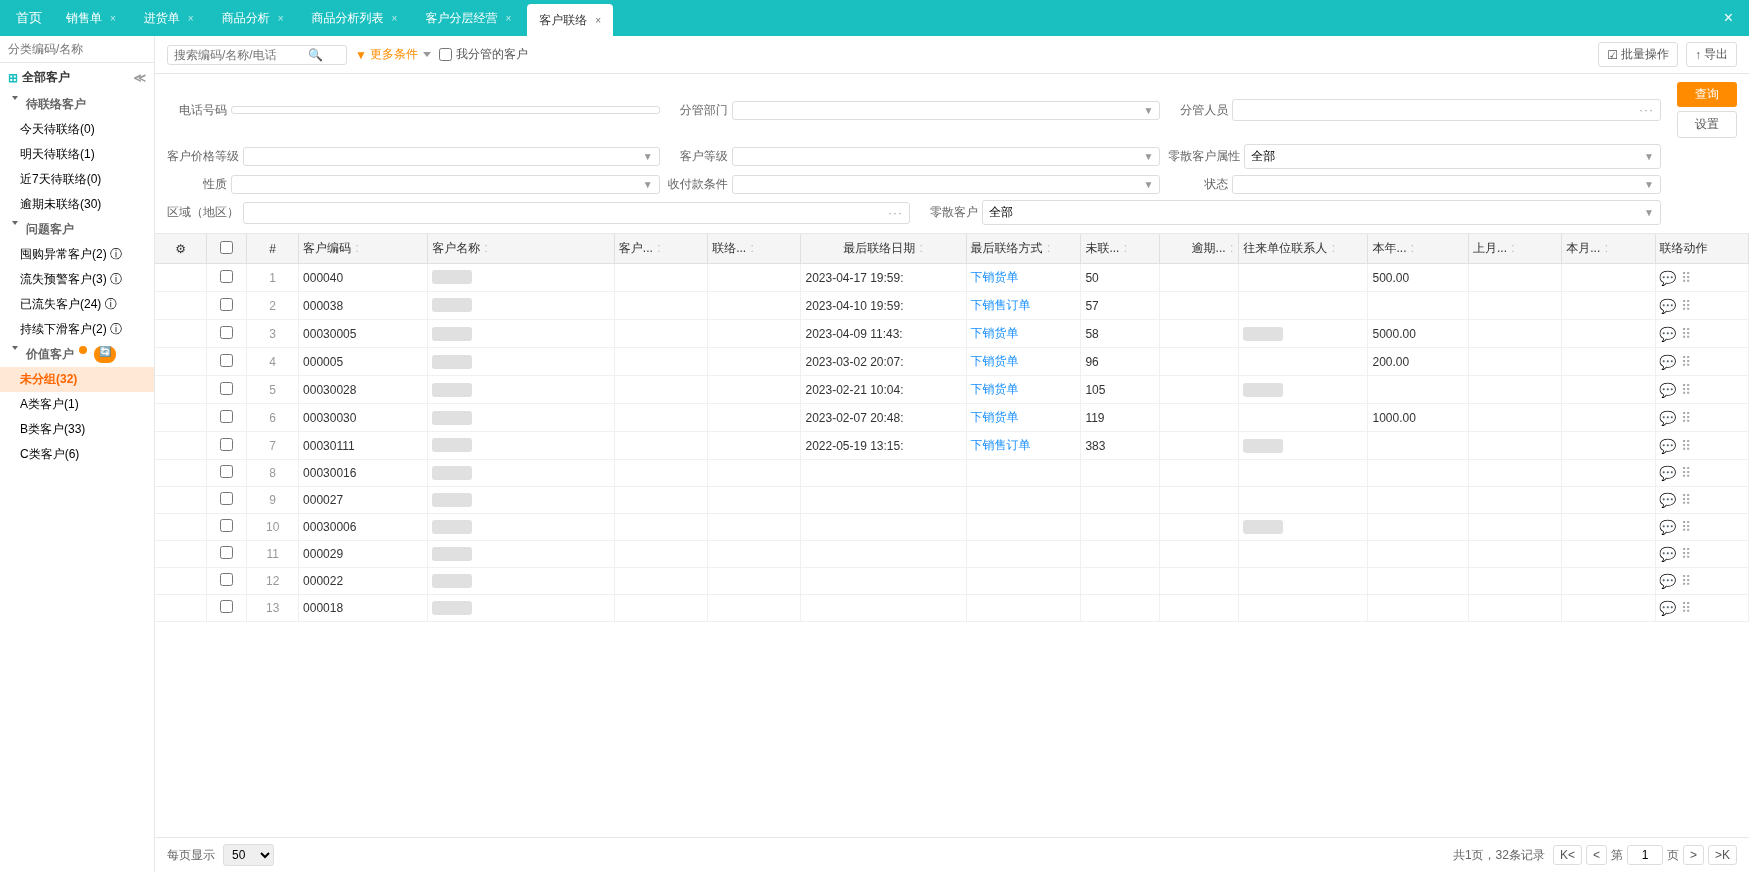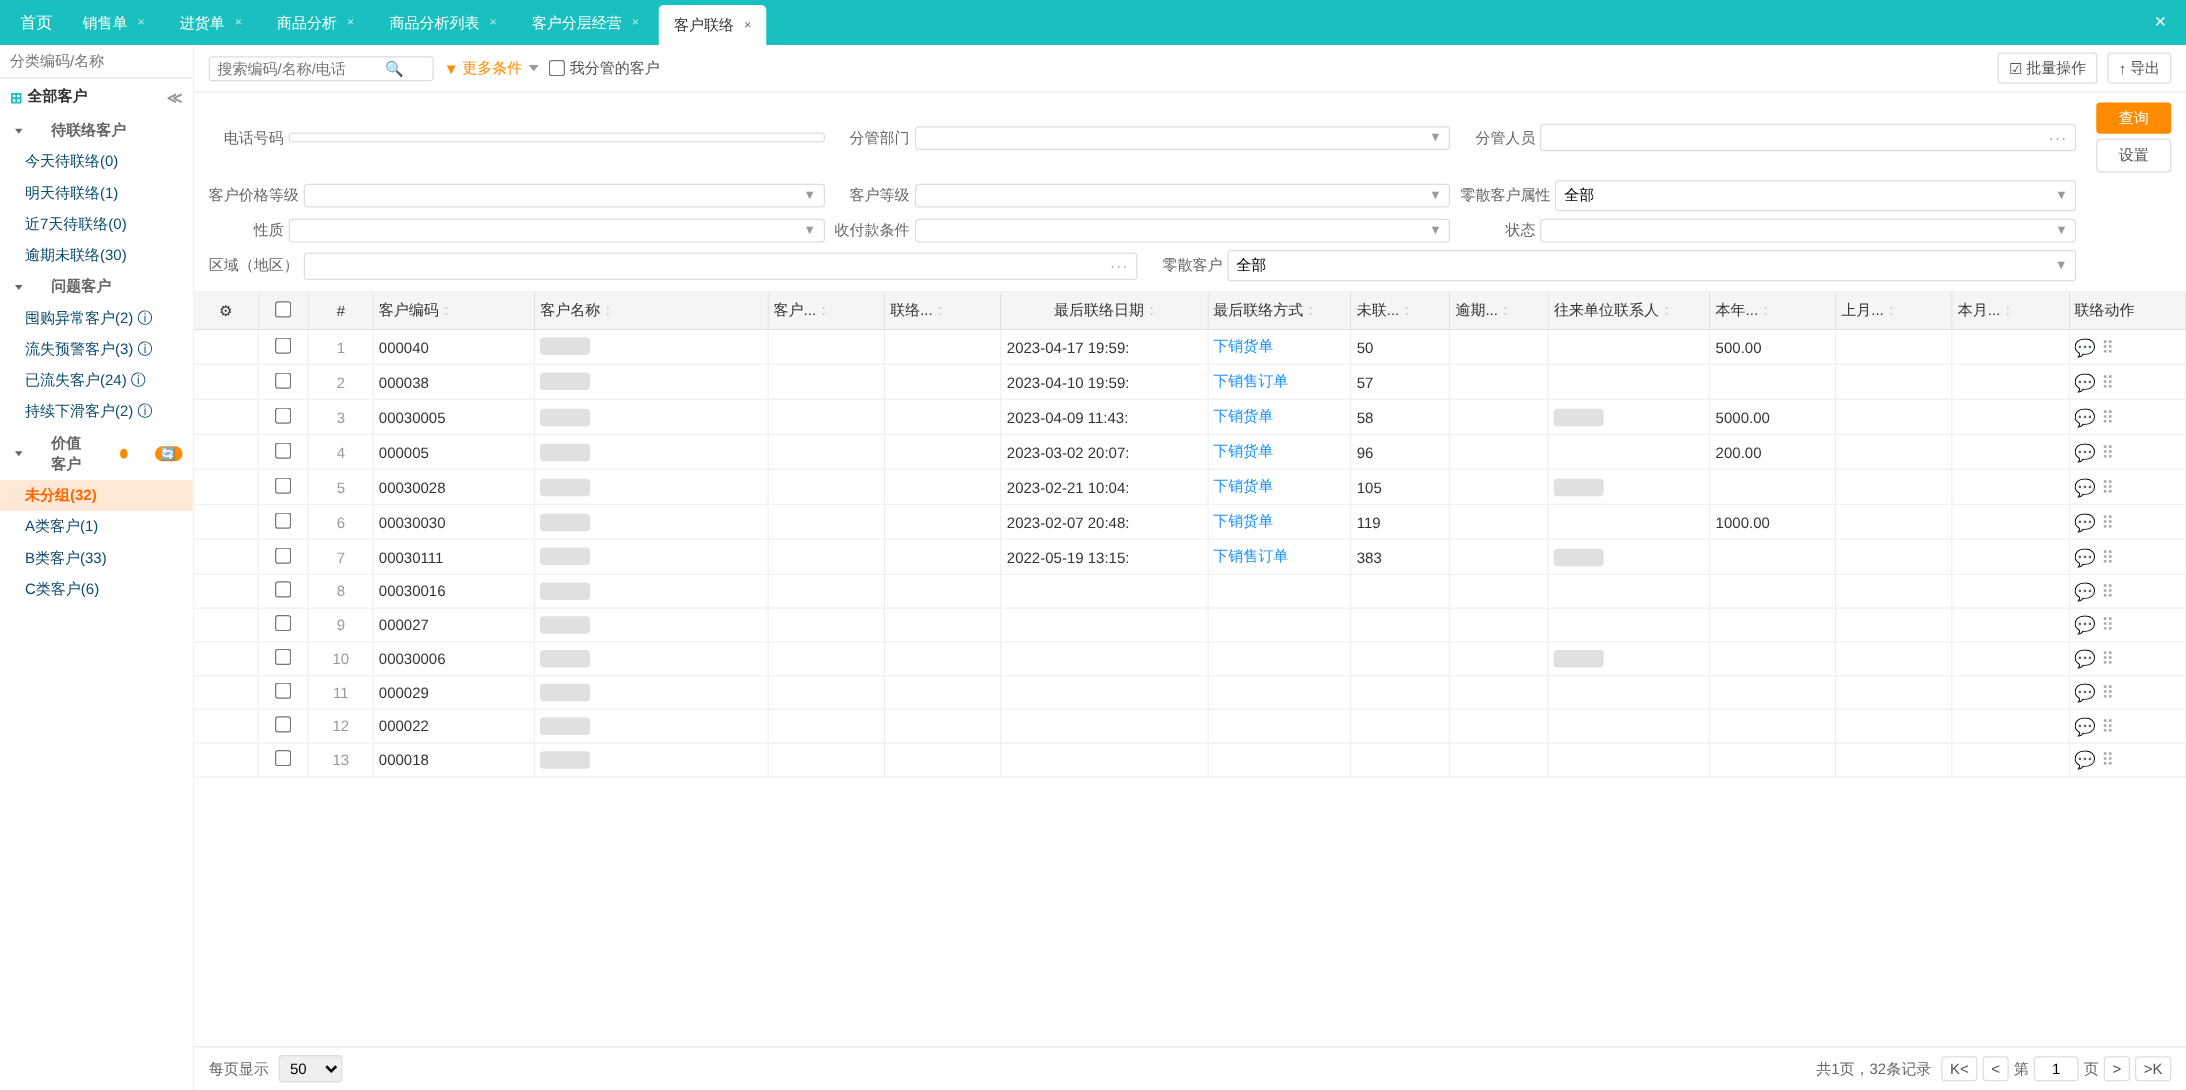--- a/index.html
+++ b/index.html
@@ -87,30 +87,29 @@
       gap: 4px;
     }
     .sidebar-section-header .grid-icon { color: #1abfbf; }
     .sidebar-collapse-btn {
       margin-left: auto;
       color: #999;
       cursor: pointer;
     }
     .sidebar-group-title {
       display: flex;
-      align-items: center;
       padding: 4px 8px 4px 12px;
       color: #666;
       font-weight: bold;
       cursor: pointer;
-      gap: 20px;
+      gap: 5px;
     }
     .sidebar-item {
       padding: 4px 8px 4px 20px;
-      color: #0c4a6e;
+      color: #000000;
       cursor: pointer;
       white-space: nowrap;
       overflow: hidden;
       text-overflow: ellipsis;
     }
     .sidebar-item.active { background: #ffe8d6; color: #f60; font-weight: bold; }
 
     
     .content-area {
       flex: 1;
@@ -271,21 +270,21 @@
     }
     table thead th.col-no { width: 36px; text-align: center; }
     table thead th.col-check { width: 28px; text-align: center; }
     table thead th.col-code { width: 90px; }
     table thead th.col-name { width: 130px; }
     table thead th.col-type { width: 65px; }
     table thead th.col-contact { width: 65px; }
     table thead th.col-lastdate { width: 115px; text-align: center; }
     table thead th.col-lastway { width: 80px; }
     table thead th.col-unlinkd { width: 55px; }
-    table thead th.col-overdue { width: 55px; }
+    table thead th.col-overdue { width: 55px; text-align: right; }
     table thead th.col-assoc { width: 90px; margin-top: 20px; }
     table thead th.col-thisyr { width: 70px; }
     table thead th.col-lastmo { width: 65px; }
     table thead th.col-thismon { width: 65px; }
     table thead th.col-action { width: 65px; }
     table tbody tr { border-bottom: 1px solid #f0f0f0; }
     table tbody td {
       padding: 5px 4px;
       border-right: 1px solid #f0f0f0;
       white-space: nowrap;

